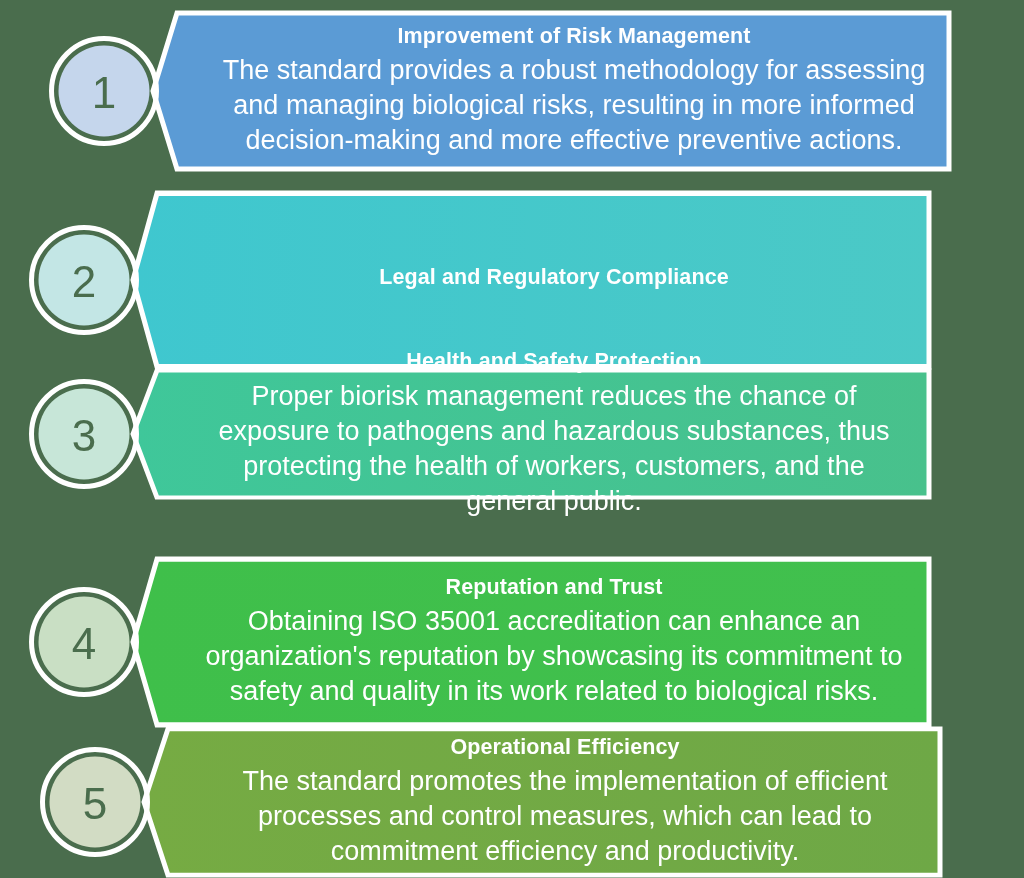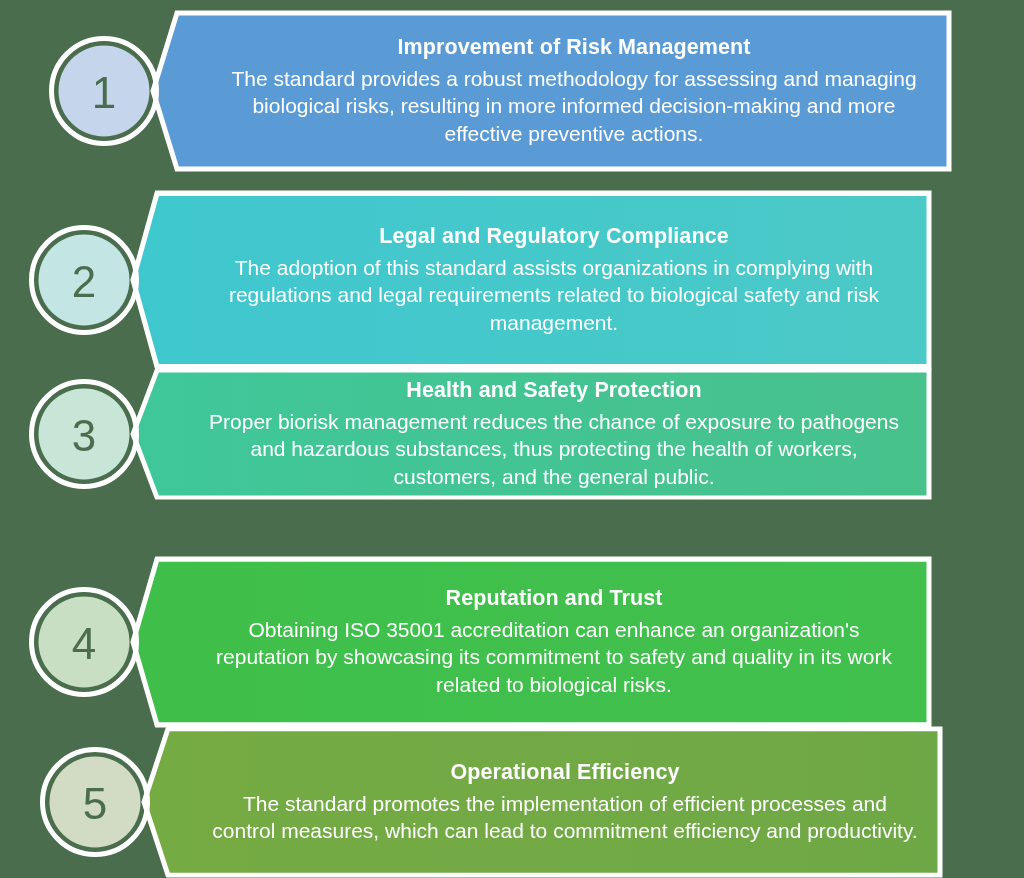--- a/index.html
+++ b/index.html
@@ -64,21 +64,21 @@
     color: #ffffff;
     font-weight: bold;
     font-size: 21.5px;
     line-height: 1.15;
     margin: 0 0 5px 0;
     letter-spacing: 0.1px;
   }
 
   .card-body {
     color: #ffffff;
-    font-size: 21px;
+    font-size: 27px;
     line-height: 1.30;
     margin: 0;
     font-weight: normal;
   }
 
   
   .circle-wrap {
     position: absolute;
     left: 26px;
     top: 0;
@@ -142,21 +142,20 @@
           <linearGradient class="bgrad" x1="0" y1="0" x2="1" y2="0" id="bgrad-1">
             <stop class="gstop-a" offset="0%" stop-color="#3fc7cf"></stop>
             <stop class="gstop-b" offset="100%" stop-color="#4bc9c6"></stop>
           </linearGradient>
         </defs>
         <polygon class="banner-poly" points="27,3 799,3 799,159 27,159 3,81" stroke="#ffffff" stroke-width="5" stroke-linejoin="miter" fill="url(#bgrad-1)"></polygon>
       </svg>
 
       <div class="banner-content">
         <div class="card-title">Legal and Regulatory Compliance</div>
-        <div class="card-body">The adoption of this standard assists organizations in complying with regulations and legal requirements related to biological safety and risk management.</div>
       </div>
     </div>
 
     <div class="circle-wrap">
       <svg class="circle-svg" width="116" height="116" viewBox="0 0 116 116">
         <circle class="outer-ring" cx="58" cy="58" r="52.5" fill="none" stroke="#ffffff" stroke-width="5"></circle>
         <circle class="inner-disc" cx="58" cy="58" r="45.5" fill="#c3e6e5"></circle>
         <text class="circle-number" x="58" y="59.5" fill="#4a6d4d">2</text>
       </svg>
     </div>

